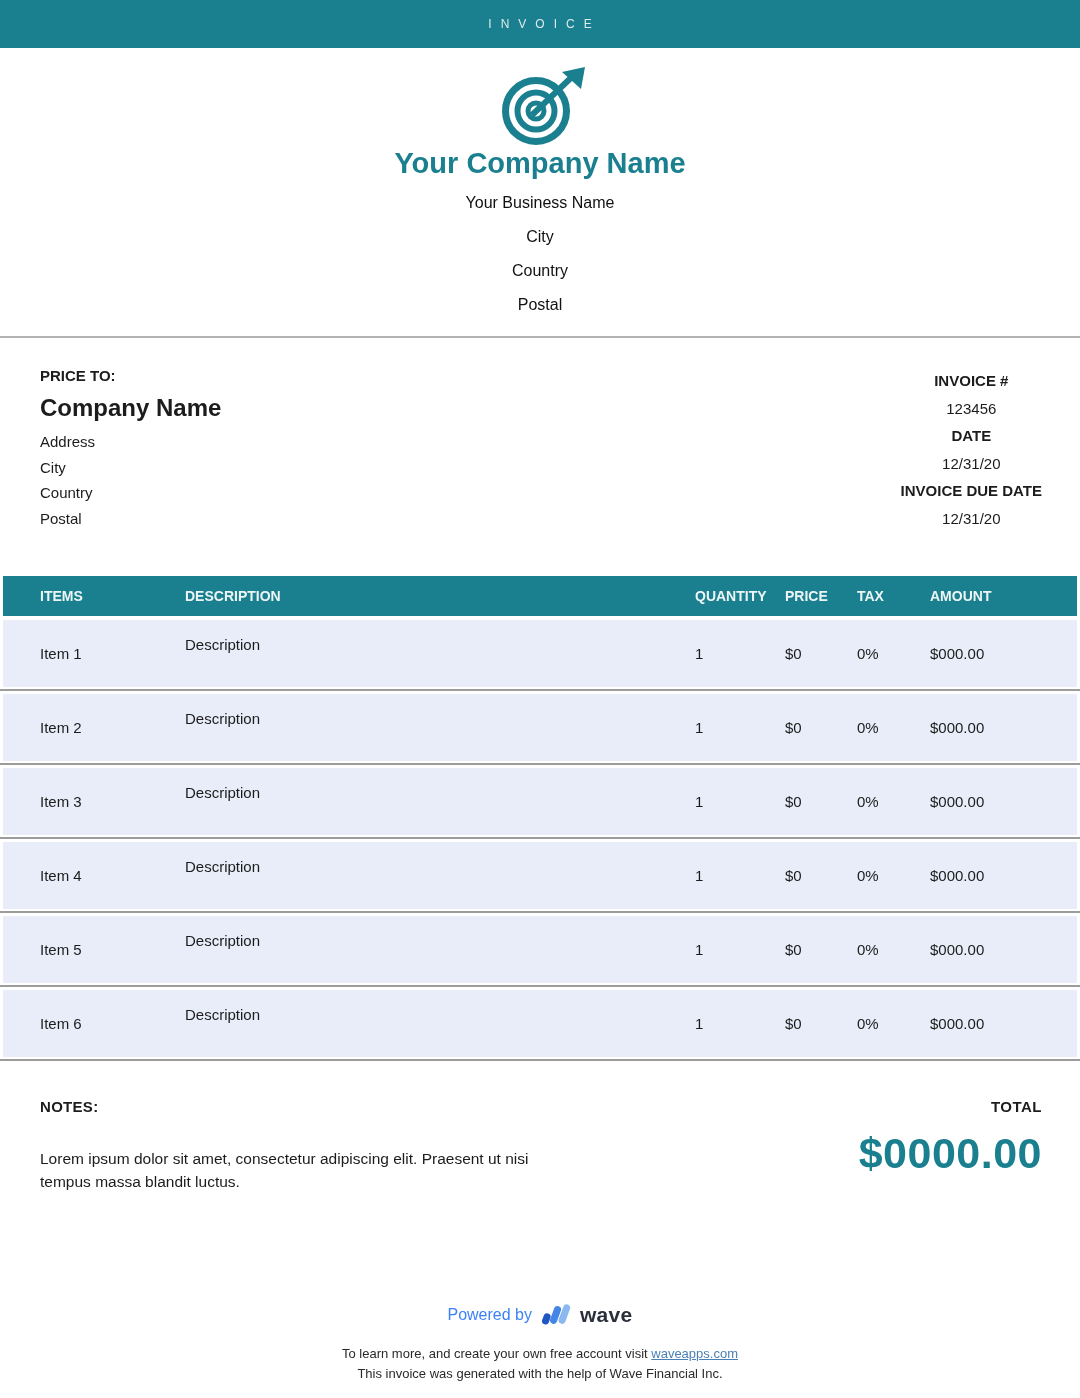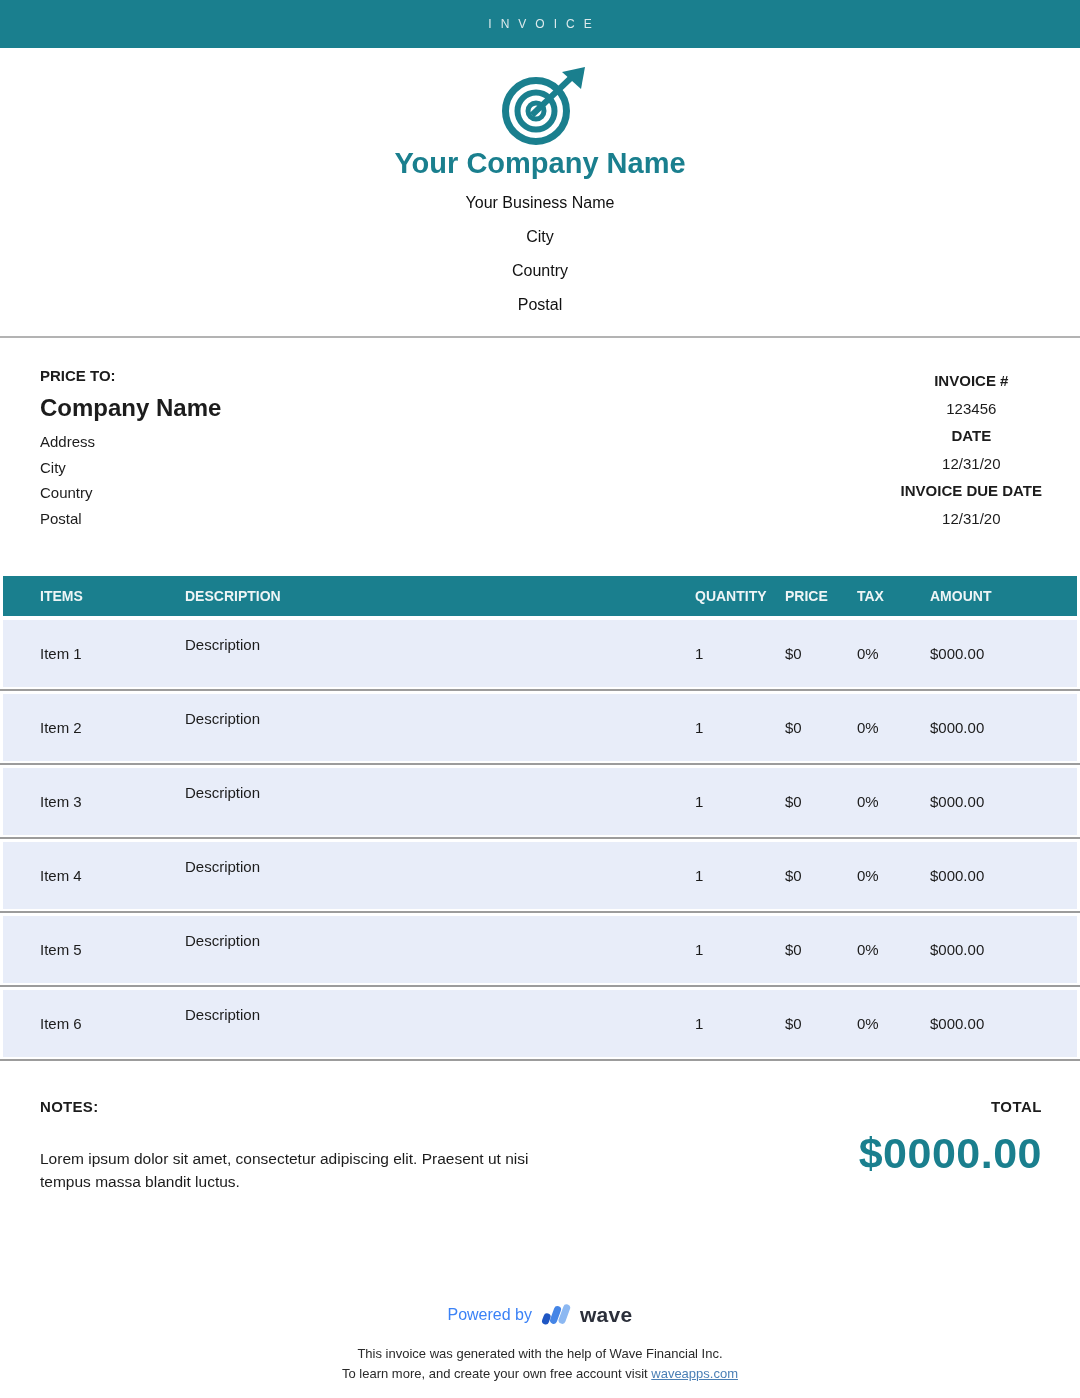--- a/index.html
+++ b/index.html
@@ -260,16 +260,16 @@
   <div class="powered">
     <span class="powered-text">Powered by</span>
     <svg width="30" height="25" viewBox="0 0 34 27" aria-hidden="true">
       <rect x="2" y="12" width="8" height="13" rx="4" transform="rotate(20 6 18.5)" fill="#1f56c3"></rect>
       <rect x="12.5" y="3.5" width="8" height="21" rx="4" transform="rotate(20 16.5 14)" fill="#4585e6"></rect>
       <rect x="22.5" y="1.5" width="8" height="23" rx="4" transform="rotate(20 26.5 13)" fill="#8cb8f2"></rect>
     </svg>
     <span class="wave-word">wave</span>
   </div>
   <div class="fine-print">
+    <div><span>To learn more, and create your own free account visit </span><a>waveapps.com</a></div>
     <div>This invoice was generated with the help of Wave Financial Inc.</div>
-    <div><span>To learn more, and create your own free account visit </span><a>waveapps.com</a></div>
   </div>
 </footer>
 
 </body></html>

